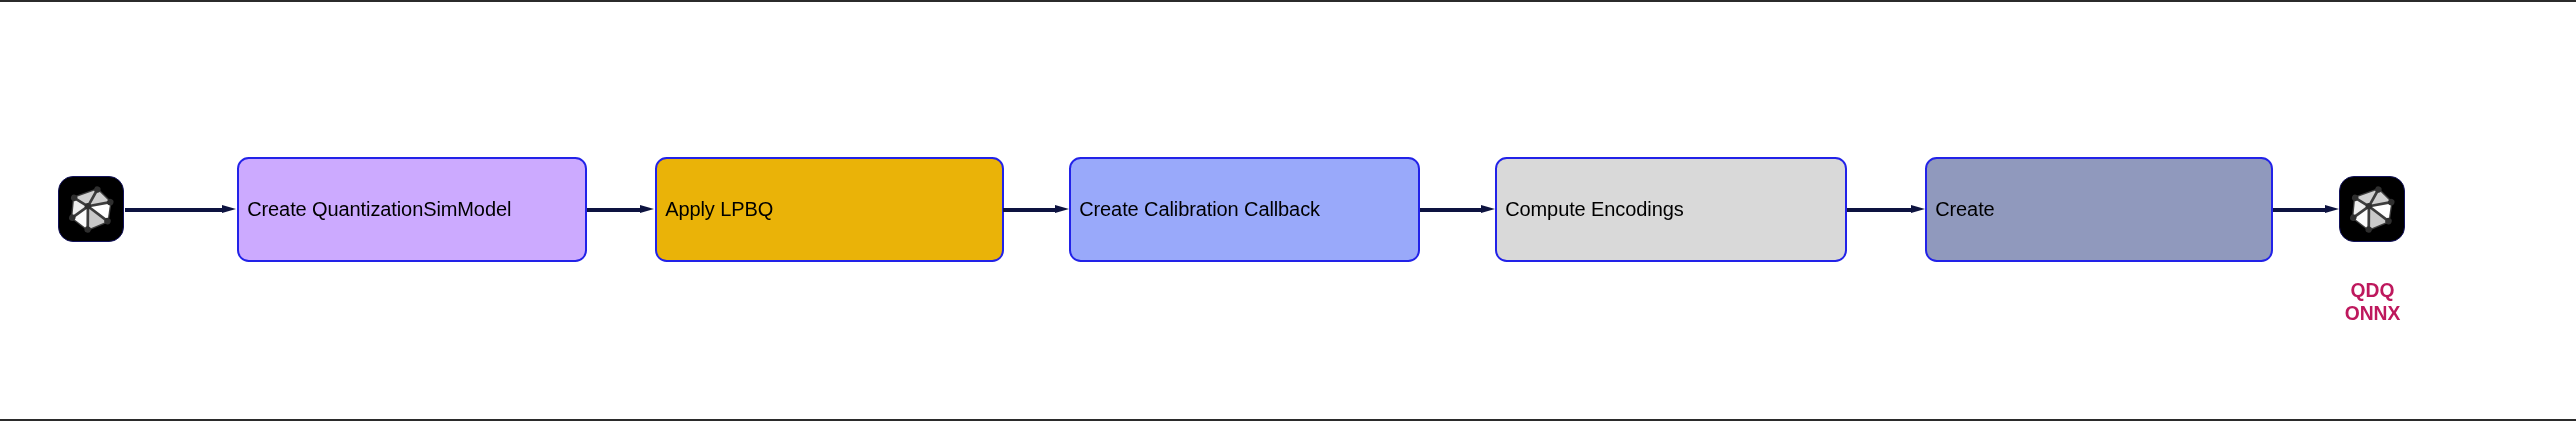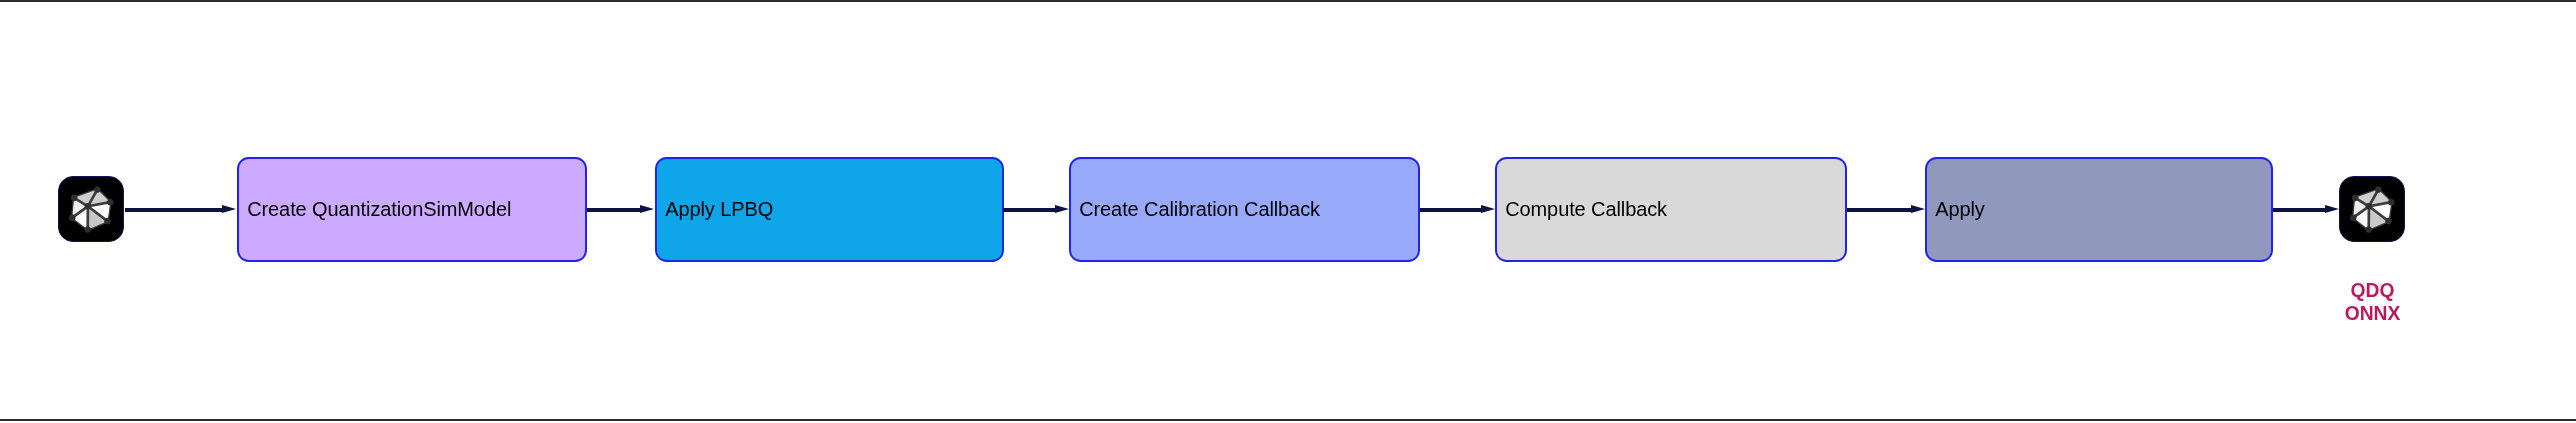--- a/index.html
+++ b/index.html
@@ -143,49 +143,49 @@
 
   <div class="pbox" style="left: 237px; width: 350px; background: rgb(204, 170, 255);">
     <span>Create QuantizationSimModel</span>
   </div>
 
   <div class="arrow" style="left:587px; width:67px;">
     <div class="shaft" style="width:54px;"></div>
     <div class="head" style="left:53px;"></div>
   </div>
 
-  <div class="pbox" style="left: 655px; width: 349px; background: #0ea5e9;">
+  <div class="pbox" style="left: 655px; width: 349px; background: #eab308;">
     <span>Apply LPBQ</span>
   </div>
 
   <div class="arrow" style="left:1003px; width:66px;">
     <div class="shaft" style="width:52px;"></div>
     <div class="head" style="left:52px;"></div>
   </div>
 
   <div class="pbox" style="left: 1069px; width: 351px; background: rgb(153, 169, 250);">
     <span>Create Calibration Callback</span>
   </div>
 
   <div class="arrow" style="left:1420px; width:75px;">
     <div class="shaft" style="width:61px;"></div>
     <div class="head" style="left:61px;"></div>
   </div>
 
   <div class="pbox" style="left: 1495px; width: 352px; background: rgb(217, 217, 217);">
-    <span>Compute Callback</span>
+    <span>Compute Encodings</span>
   </div>
 
   <div class="arrow" style="left:1847px; width:78px;">
     <div class="shaft" style="width:64px;"></div>
     <div class="head" style="left:64px;"></div>
   </div>
 
   <div class="pbox" style="left: 1925px; width: 348px; background: rgb(144, 153, 189);">
-    <span>Apply</span>
+    <span>Create</span>
   </div>
 
   <div class="arrow" style="left:2273px; width:66px;">
     <div class="shaft" style="width:53px;"></div>
     <div class="head" style="left:52px;"></div>
   </div>
 
   <div class="onnx-tile" style="left:2339px; top:176px;">
     <span>
       <svg width="54" height="54" viewBox="0 0 100 100">

